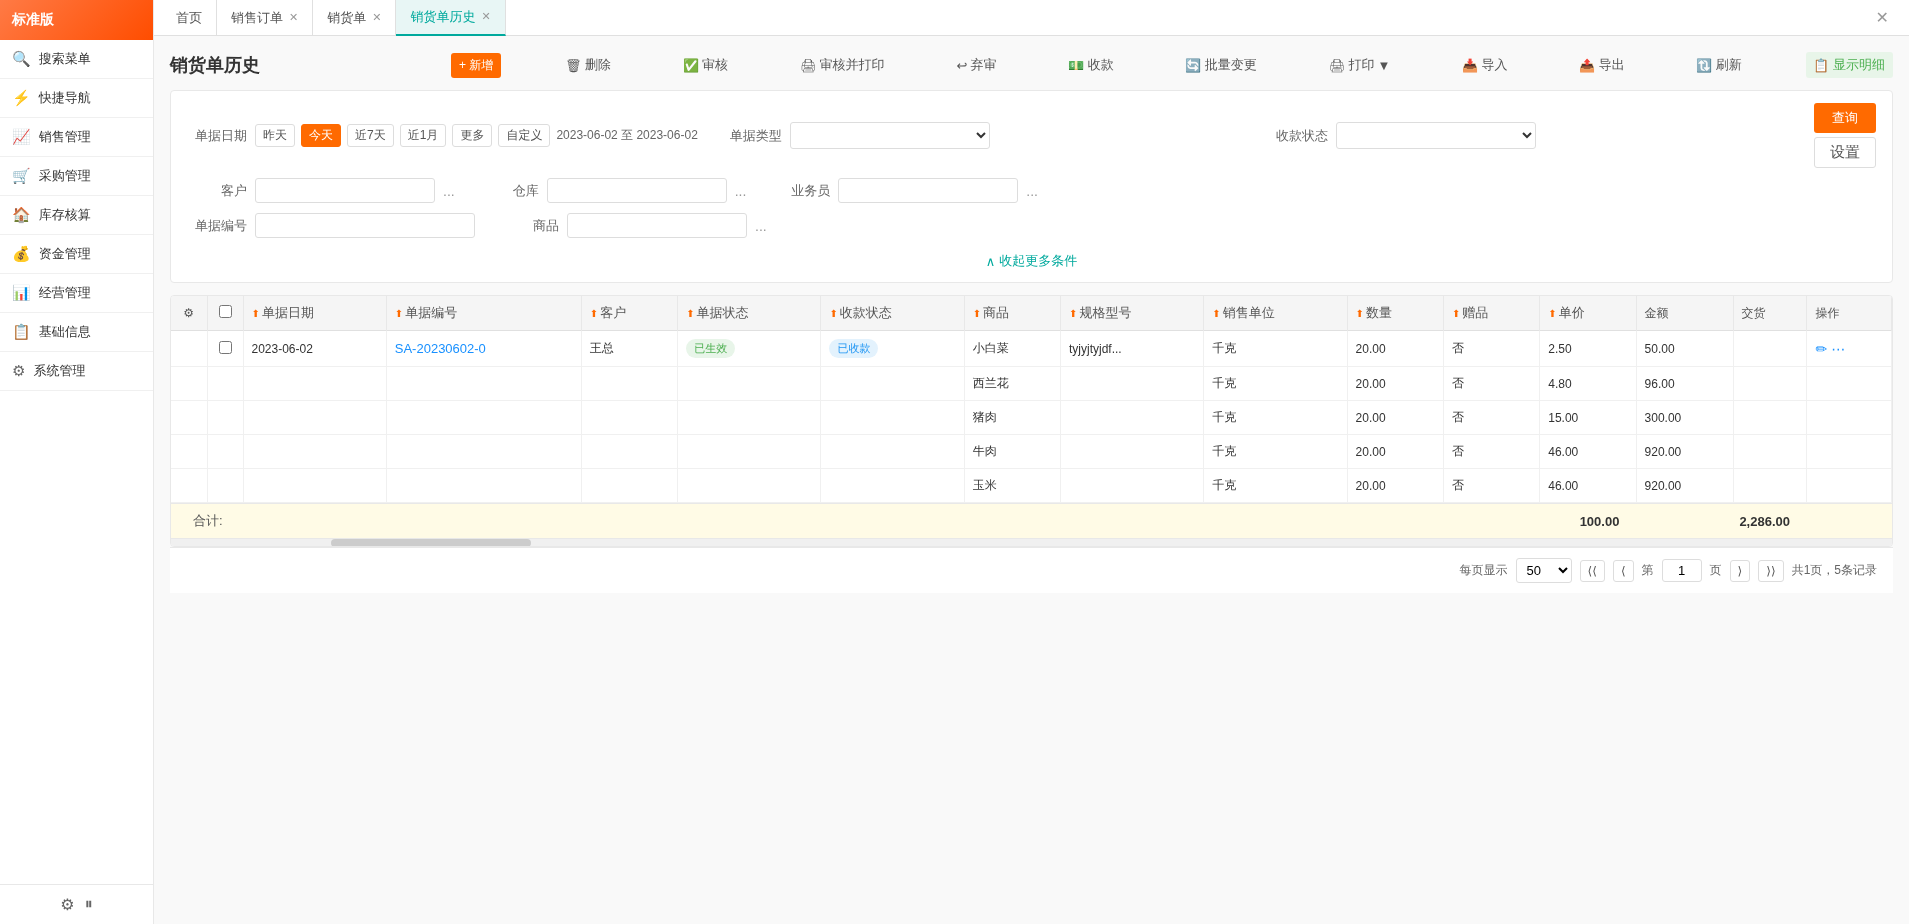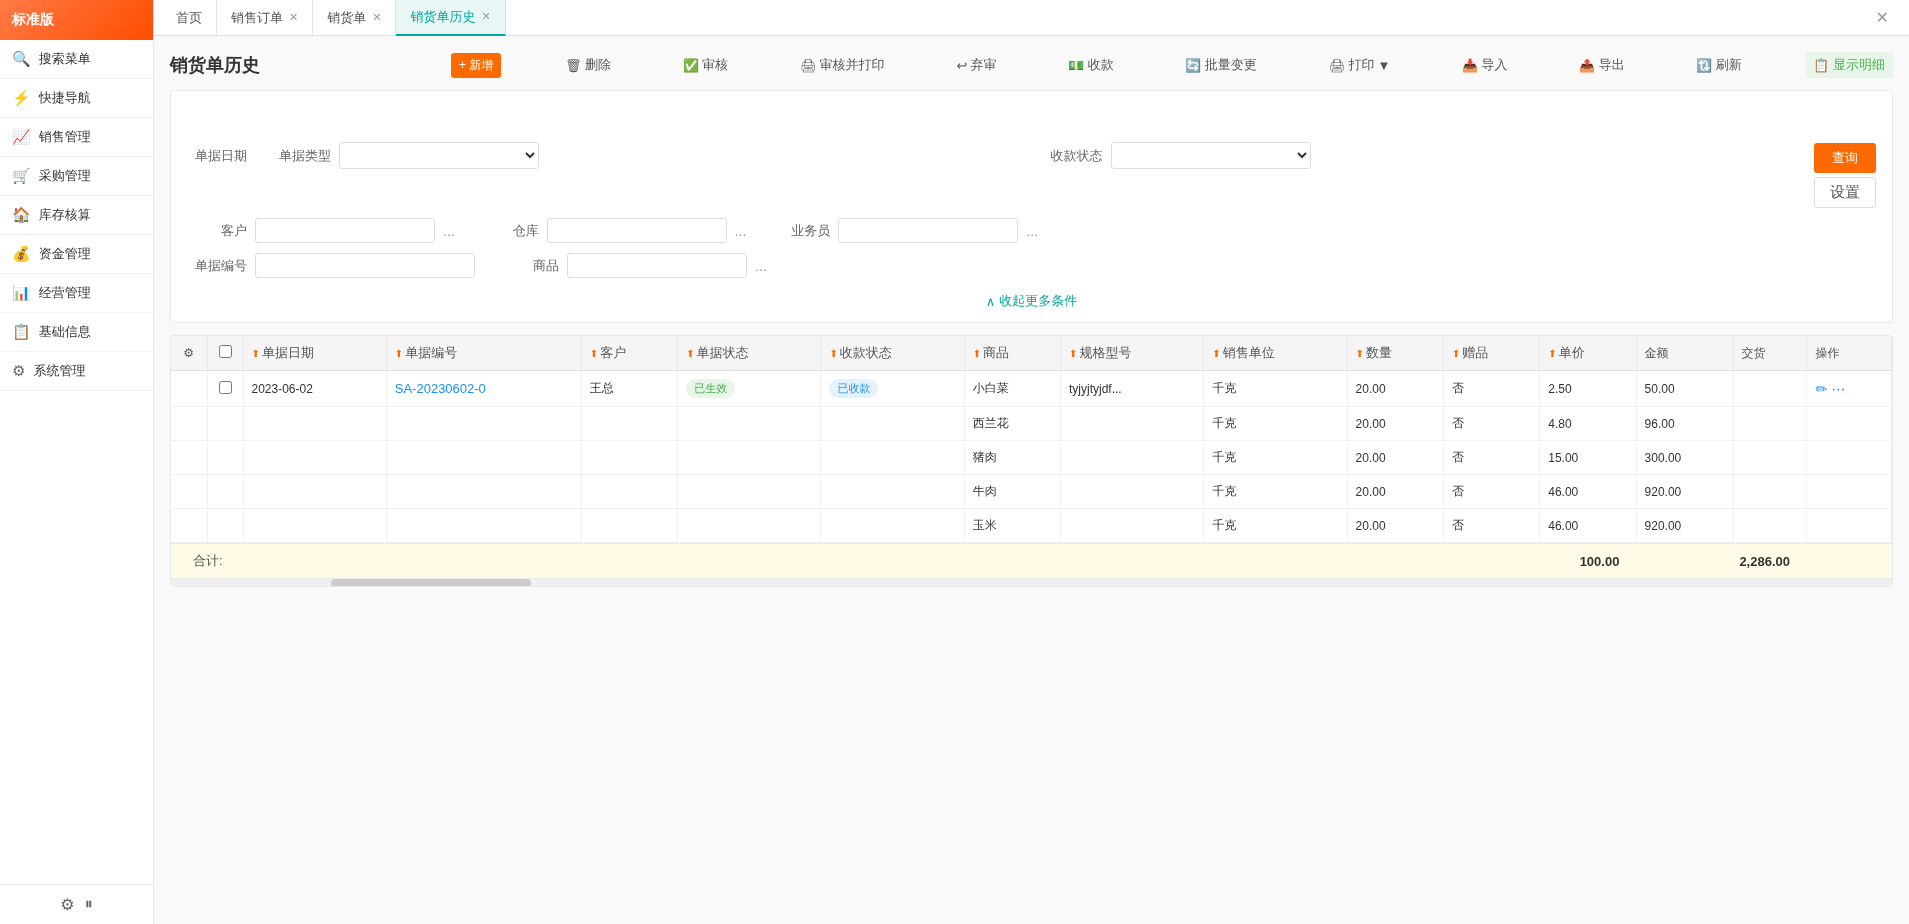--- a/index.html
+++ b/index.html
@@ -459,34 +459,43 @@
           <span>📋</span>
           <span>显示明细</span>
         </button>
       </div>
     </div>
 
     <div class="filter-area">
       <div class="filter-row">
         <div class="filter-field" style="flex:0 0 auto;gap:8px;align-items:center;display:flex;">
           <span class="filter-label">单据日期</span>
+          <div class="date-selector">
+            <button class="date-btn">昨天</button>
+            <button class="date-btn active">今天</button>
+            <button class="date-btn">近7天</button>
+            <button class="date-btn">近1月</button>
+            <button class="date-btn">更多</button>
+            <button class="date-btn">自定义</button>
+            <span class="date-range">2023-06-02 至 2023-06-02</span>
+          </div>
         </div>
         <div class="filter-field" style="align-items:center;display:flex;gap:8px;">
           <span class="filter-label">单据类型</span>
           <select class="filter-select">
             <option></option>
           </select>
         </div>
         <div class="filter-field" style="align-items:center;display:flex;gap:8px;">
           <span class="filter-label">收款状态</span>
           <select class="filter-select">
             <option></option>
           </select>
         </div>
-        <div style="display:flex;flex-direction:column;gap:4px;margin-top:40px;">
+        <div style="display:flex;flex-direction:column;gap:4px;">
           <button class="query-btn">查询</button>
           <button class="set-btn">设置</button>
         </div>
       </div>
       <div class="filter-row">
         <div style="display:flex;align-items:center;gap:8px;">
           <span class="filter-label">客户</span>
           <input class="filter-input" type="text" style="">
           <span class="filter-ellipsis">...</span>
         </div>
@@ -644,14 +653,30 @@
         <span style="flex:1"></span>
         <span class="footer-total" style="margin-right:120px;">100.00</span>
         <span class="footer-total" style="margin-right:80px;">2,286.00</span>
       </div>
 
       <div class="scrollbar-area">
         <div class="scrollbar-thumb"></div>
       </div>
     </div>
 
+    <div class="pagination">
+      <span class="pagination-label">每页显示</span>
+      <select class="page-size-select">
+        <option>50</option>
+        <option>100</option>
+        <option>200</option>
+      </select>
+      <button class="page-btn">⟨⟨</button>
+      <button class="page-btn">⟨</button>
+      <span class="pagination-label">第</span>
+      <input class="page-input" type="text" value="1" style="">
+      <span class="pagination-label">页</span>
+      <button class="page-btn">⟩</button>
+      <button class="page-btn">⟩⟩</button>
+      <span class="pagination-label">共1页，5条记录</span>
+    </div>
   </div>
 </div>
 
 </body></html>

